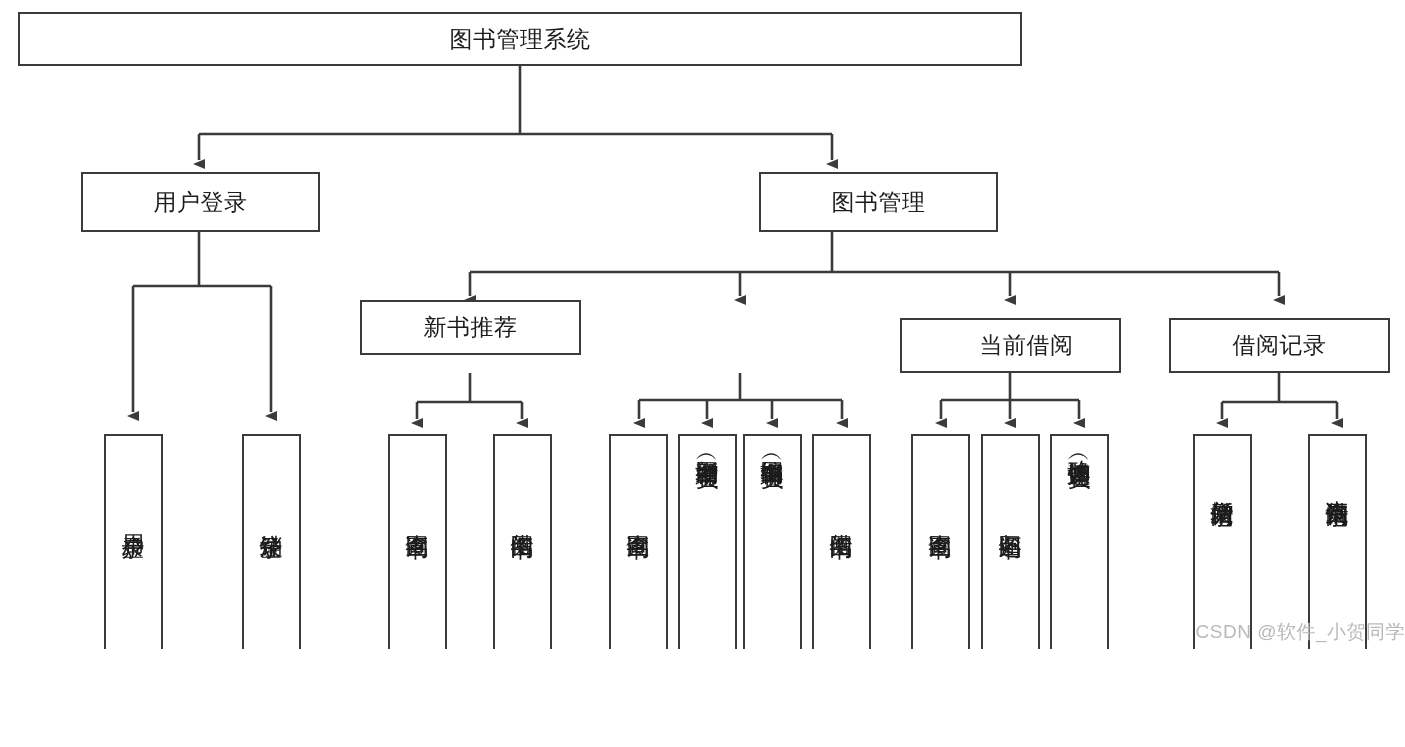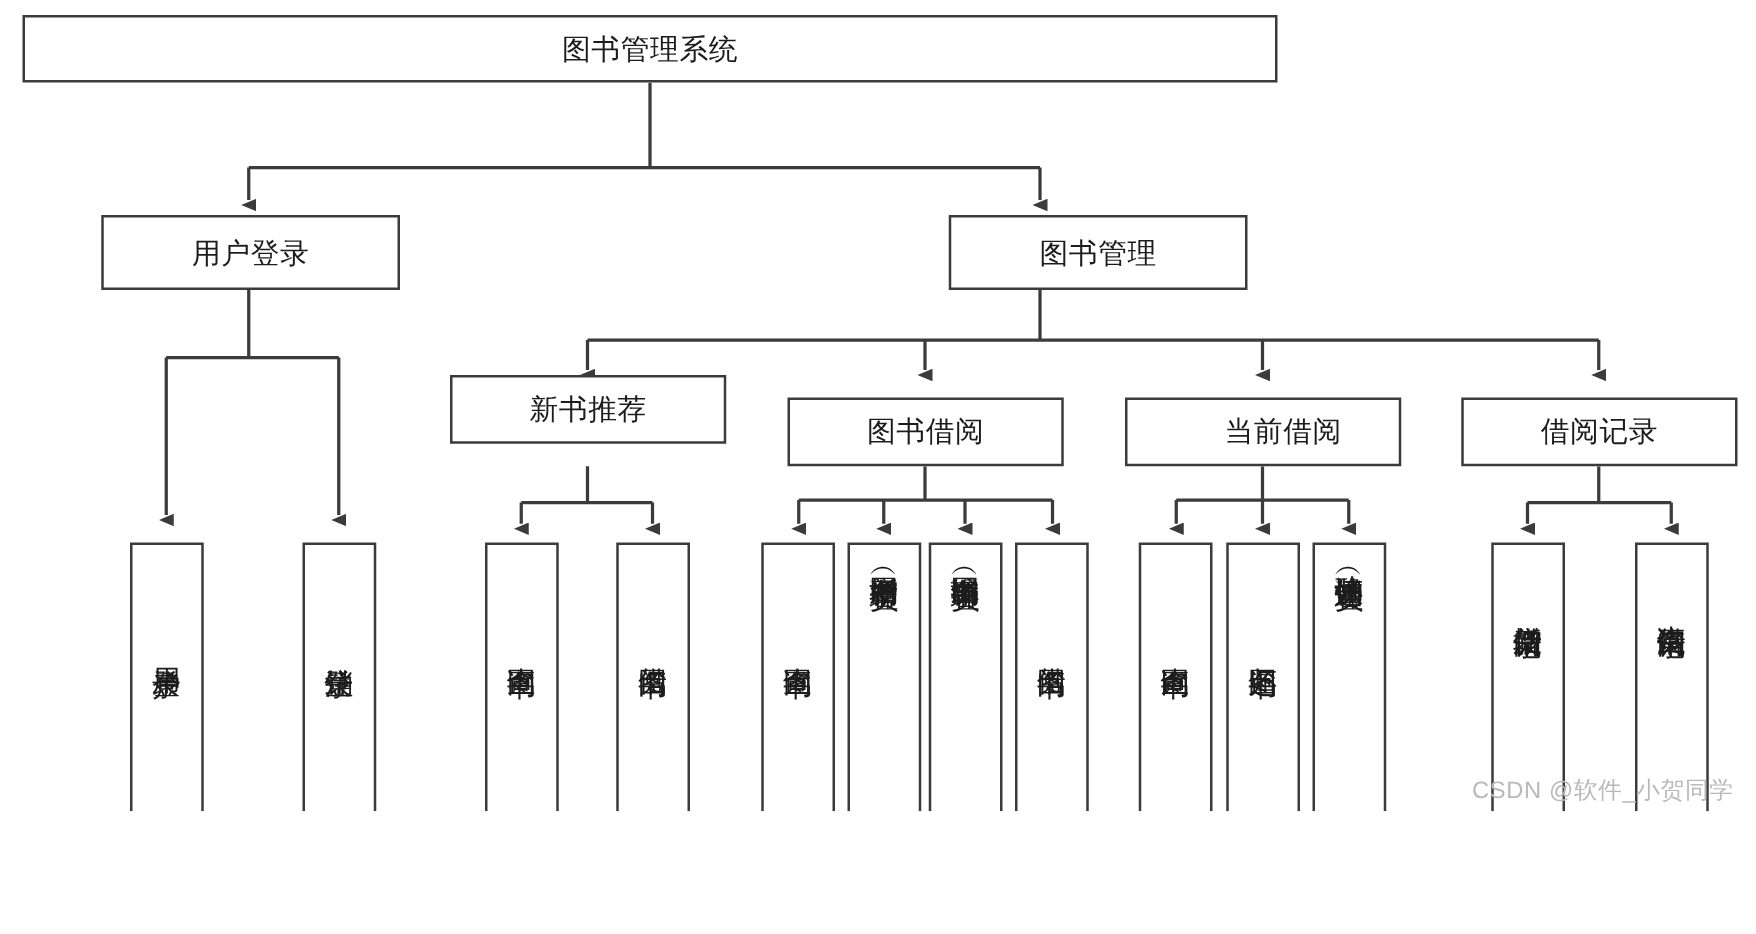--- a/index.html
+++ b/index.html
@@ -48,21 +48,21 @@
     writing-mode: vertical-rl;
     text-orientation: upright;
     font-size: 23px;
     line-height: 1.22;
     letter-spacing: 1px;
     white-space: nowrap;
     text-align: left;
   }
   .watermark {
     position: absolute;
-    right: 18px;
+    right: 0;
     bottom: 4px;
     font-size: 19px;
     color: #b9b9b9;
     white-space: nowrap;
     letter-spacing: 0.5px;
   }
 </style>
 </head>
 <body>
 
@@ -125,23 +125,20 @@
   <div class="node horiz" style="left:81px; top:172px; width:239px; height:60px;">
     <span>用户登录</span>
   </div>
   <div class="node horiz" style="left:712px; top:172px; width:239px; height:60px;margin-left:47px;">
     <span>图书管理</span>
   </div>
 
   <div class="node horiz" style="left:360px; top:300px; width:221px; height:55px;">
     <span>新书推荐</span>
   </div>
-  <div class="node horiz" style="left:630px; top:318px; width:221px; height:55px;">
-    <span>图书借阅</span>
-  </div>
   <div class="node horiz" style="left:900px; top:318px; width:221px; height:55px;padding-left:32px;">
     <span>当前借阅</span>
   </div>
   <div class="node horiz" style="left:1169px; top:318px; width:221px; height:55px;">
     <span>借阅记录</span>
   </div>
 
   <div class="node vert" style="left:104px; top:434px; width:59px; height:301px; padding-top:80px;">
     <span class="vlabel">用户登录</span>
   </div>

